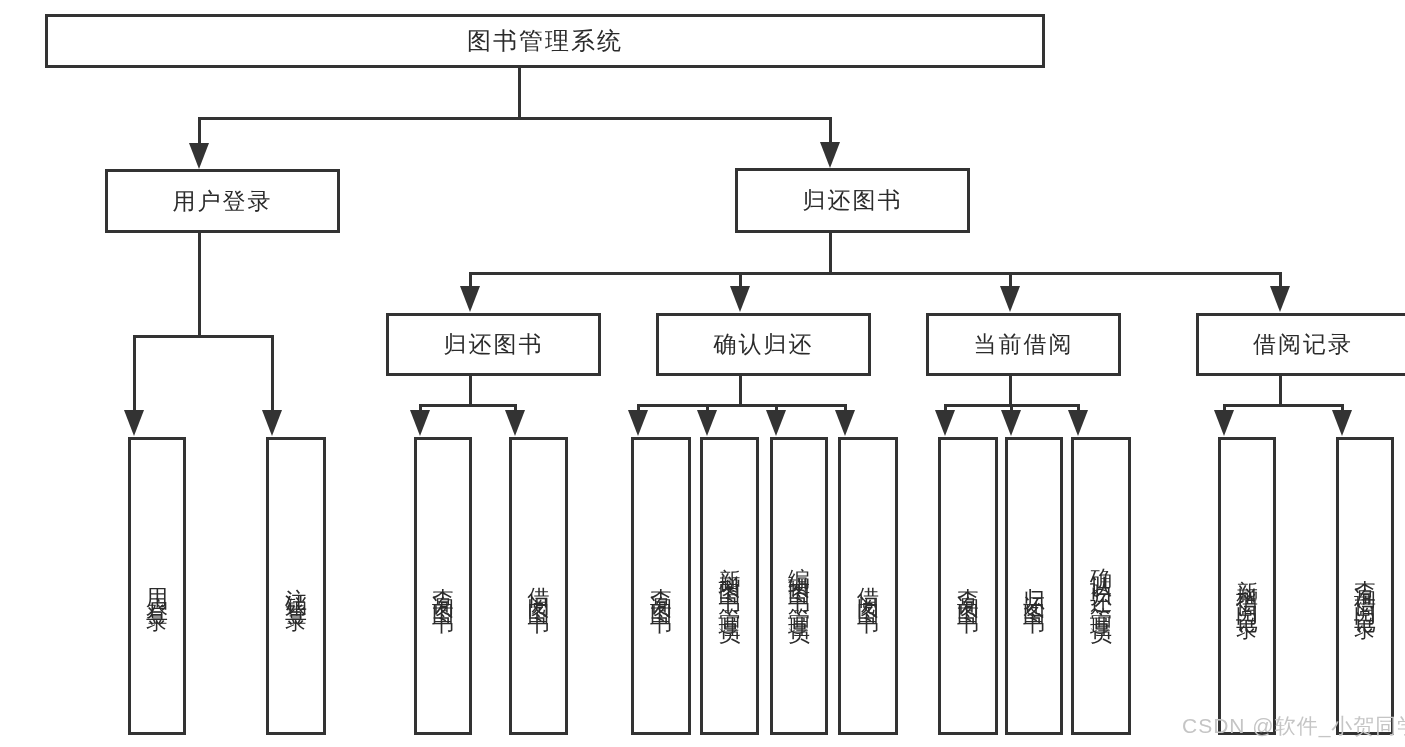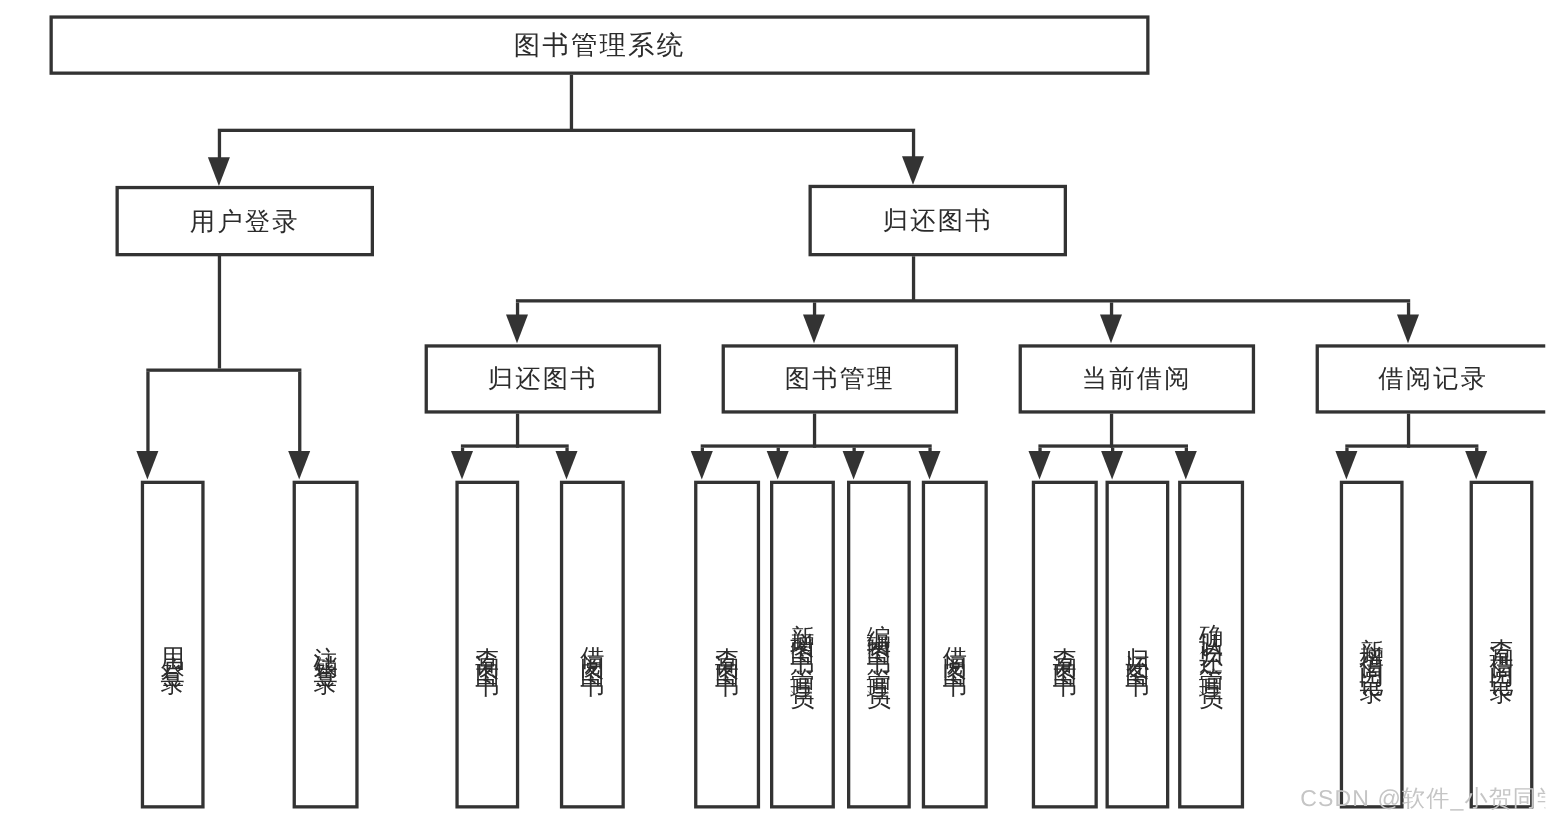--- a/index.html
+++ b/index.html
@@ -111,23 +111,23 @@
   <div class="arrow" style="left:730px; top:286px;"></div>
   <div class="vline" style="left:1009px; top:275px; height:14px;"></div>
   <div class="arrow" style="left:1000px; top:286px;"></div>
   <div class="vline" style="left:1279px; top:275px; height:14px;"></div>
   <div class="arrow" style="left:1270px; top:286px;"></div>
 
   <div class="box" style="left:363px; top:313px; width:215px; height:63px;">
     <span class="hlabel">归还图书</span>
   </div>
   <div class="box" style="left:633px; top:313px; width:215px; height:63px;">
-    <span class="hlabel">图书管理</span>
-  </div>
-  <div class="box" style="left:903px; top:313px; width:215px; height:63px;">
+    <span class="hlabel">确认归还</span>
+  </div>
+  <div class="box" style="left:903px; top:313px; width:195px; height:63px;">
     <span class="hlabel">当前借阅</span>
   </div>
   <div class="box" style="left:1173px; top:313px; width:214px; height:63px;">
     <span class="hlabel">借阅记录</span>
   </div>
 
   <div class="vline" style="left:469px; top:376px; height:31px;"></div>
   <div class="hline" style="left:419px; top:404px; width:98px;"></div>
   <div class="vline" style="left:419px; top:407px; height:6px;"></div>
   <div class="arrow" style="left:410px; top:410px;"></div>

